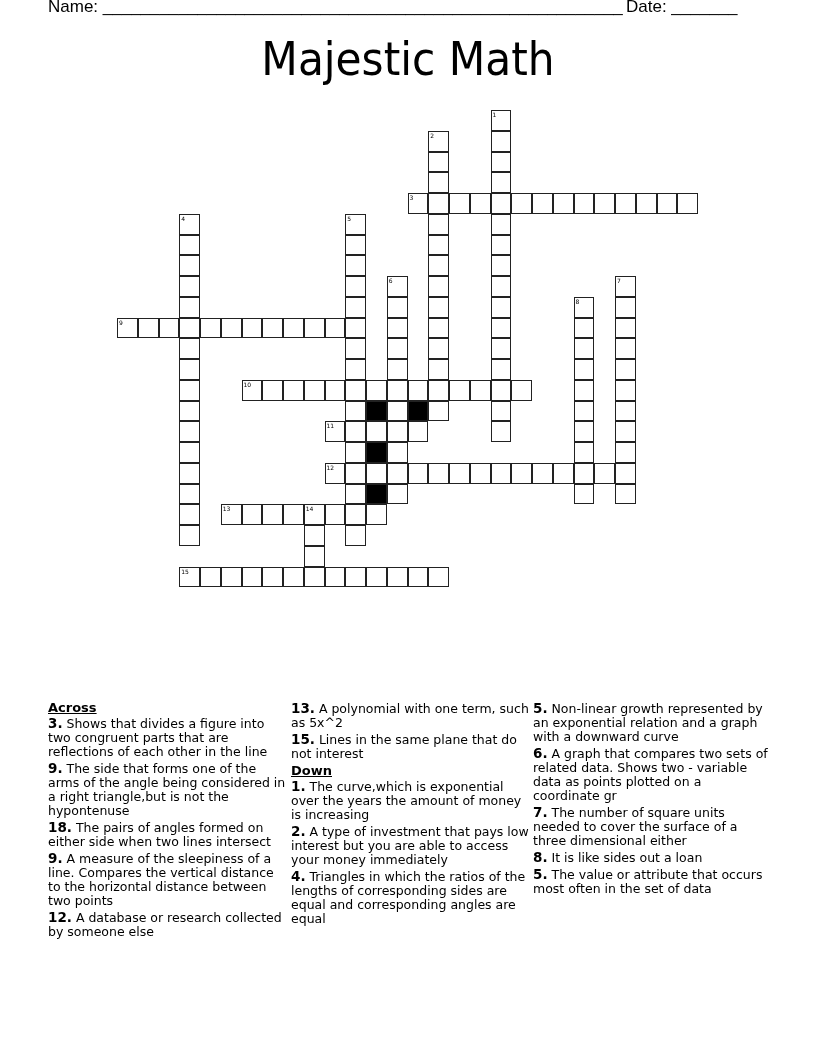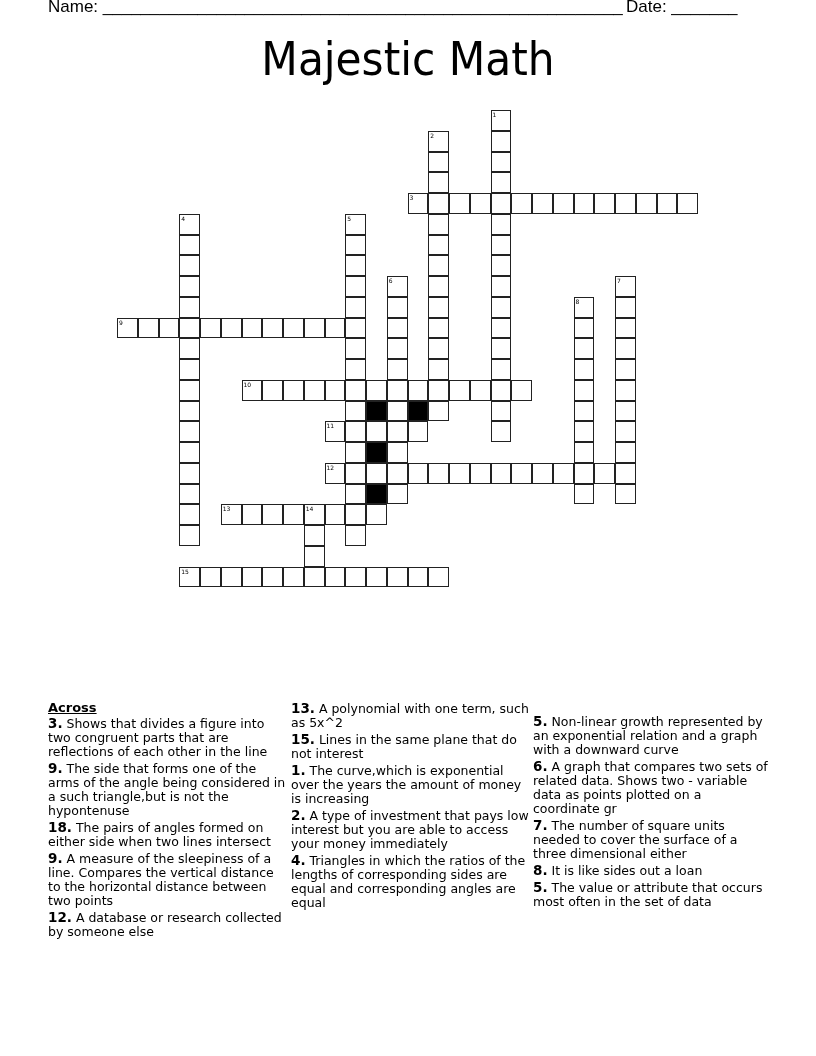--- a/index.html
+++ b/index.html
@@ -223,32 +223,33 @@
     <div class="cell black" style="left: 366px; top: 400.5px;"></div>
     <div class="cell black" style="left: 407.5px; top: 400.5px;"></div>
     <div class="cell black" style="left: 366px; top: 442px;"></div>
     <div class="cell black" style="left: 366px; top: 483.5px;"></div>
   </div>
 
 <div class="clues">
   <div class="col" style="left:48px;">
     <h3>Across</h3>
     <div class="clue"><b>3.</b> <span>Shows that divides a figure into two congruent parts that are reflections of each other in the line</span></div>
-    <div class="clue"><b>9.</b> <span>The side that forms one of the arms of the angle being considered in a such triangle,but is not the hypontenuse</span></div>
+    <div class="clue"><b>9.</b> <span>The side that forms one of the arms of the angle being considered in a right triangle,but is not the hypontenuse</span></div>
     <div class="clue"><b>18.</b> <span>The pairs of angles formed on either side when two lines intersect</span></div>
     <div class="clue"><b>9.</b> <span>A measure of the sleepiness of a line. Compares the vertical distance to the horizontal distance between two points</span></div>
     <div class="clue"><b>12.</b> <span>A database or research collected by someone else</span></div>
   </div>
   <div class="col" style="left:291px; top:1px;">
     <div class="clue"><b>13.</b> <span>A polynomial with one term, such as 5x^2</span></div>
     <div class="clue"><b>15.</b> <span>Lines in the same plane that do not interest</span></div>
+    <h3>Down</h3>
     <div class="clue"><b>1.</b> <span>The curve,which is exponential over the years the amount of money is increasing</span></div>
     <div class="clue"><b>2.</b> <span>A type of investment that pays low interest but you are able to access your money immediately</span></div>
     <div class="clue"><b>4.</b> <span>Triangles in which the ratios of the lengths of corresponding sides are equal and corresponding angles are equal</span></div>
   </div>
-  <div class="col" style="left:533px; top:14px;">
+  <div class="col" style="left:533px; top:1px;">
     <div class="clue"><b>5.</b> <span>Non-linear growth represented by an exponential relation and a graph with a downward curve</span></div>
     <div class="clue"><b>6.</b> <span>A graph that compares two sets of related data. Shows two - variable data as points plotted on a coordinate gr</span></div>
     <div class="clue"><b>7.</b> <span>The number of square units needed to cover the surface of a three dimensional either</span></div>
     <div class="clue"><b>8.</b> <span>It is like sides out a loan</span></div>
     <div class="clue"><b>5.</b> <span>The value or attribute that occurs most often in the set of data</span></div>
   </div>
 </div>
 
 </body></html>

